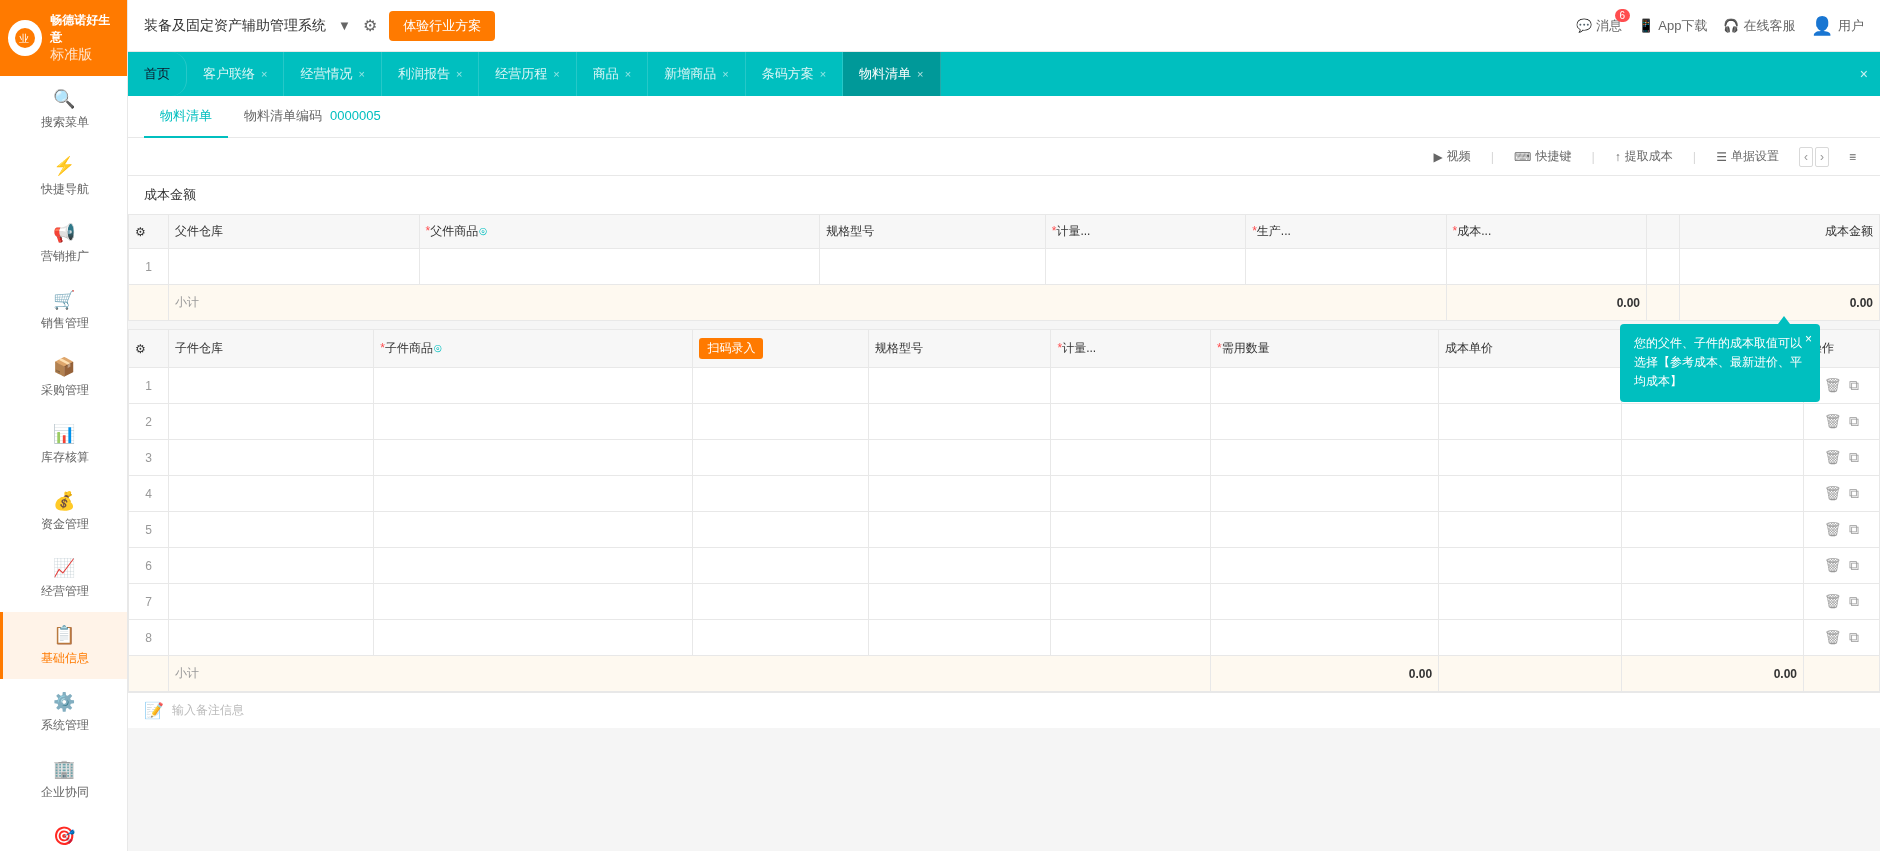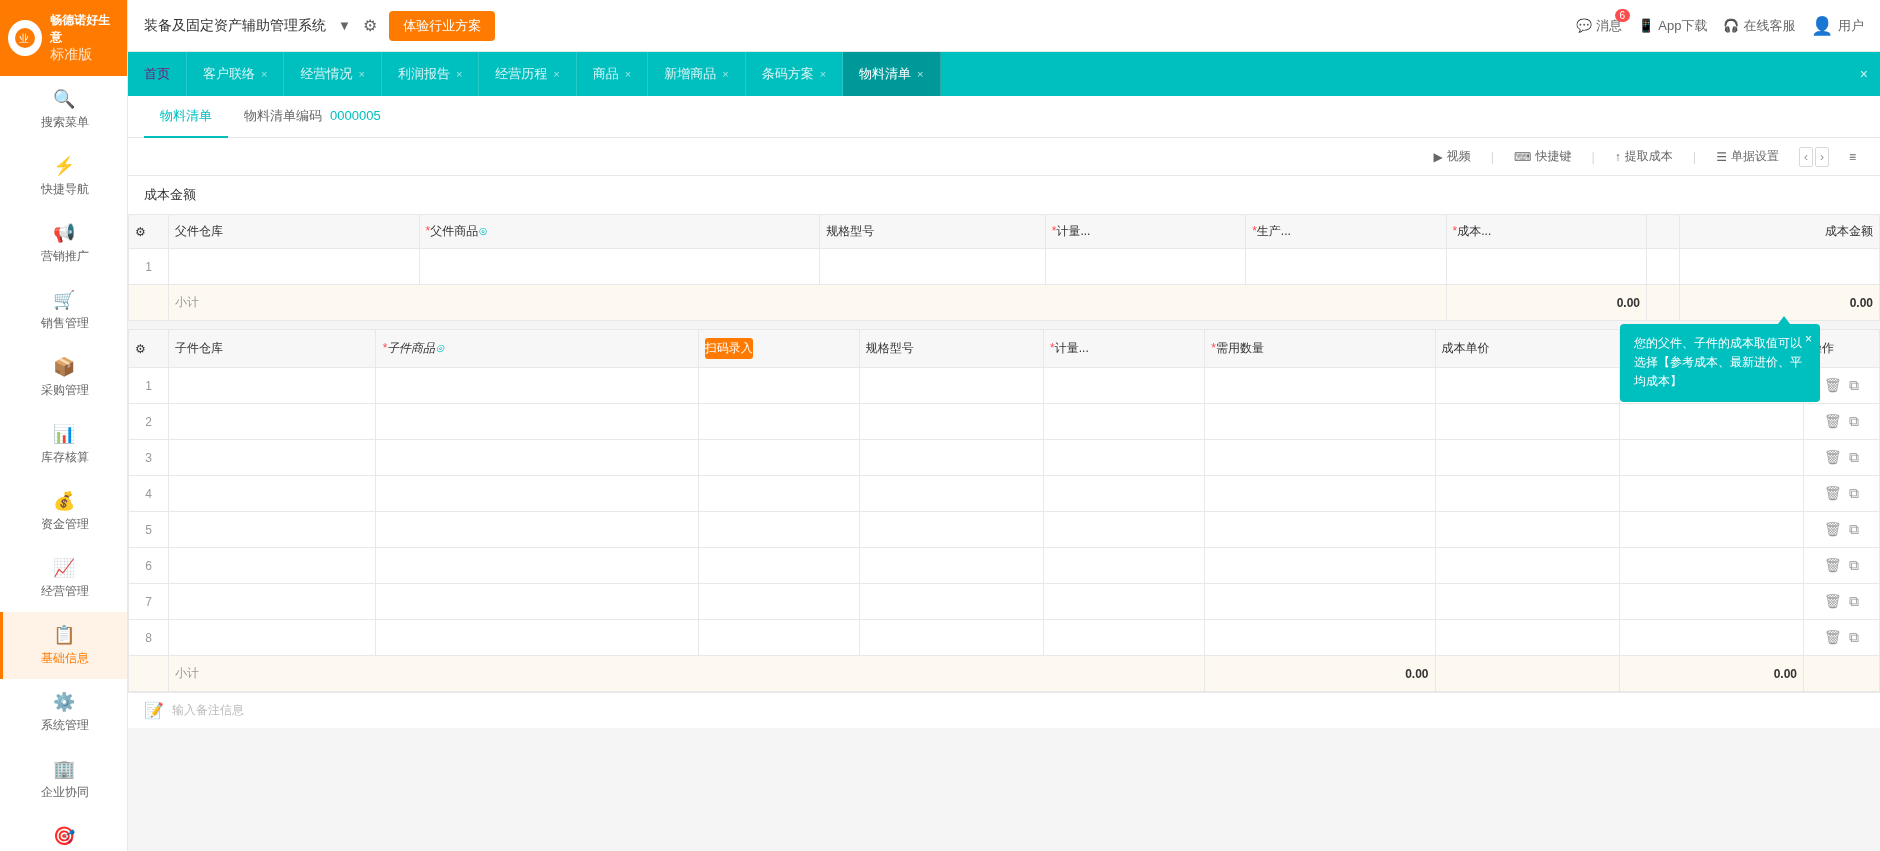--- a/index.html
+++ b/index.html
@@ -24,21 +24,21 @@
     
     .top-header { background: #fff; border-bottom: 1px solid #e8e8e8; display: flex; align-items: center; padding: 0 16px; height: 52px; gap: 12px; }
     .trial-btn { background: #ff7a00; color: #fff; border: none; border-radius: 4px; padding: 6px 14px; cursor: pointer; font-size: 13px; }
     .header-right { margin-left: auto; display: flex; align-items: center; gap: 16px; color: #666; font-size: 13px; }
     .badge-item { position: relative; cursor: pointer; display: flex; align-items: center; gap: 4px; }
     .badge { background: #ff4d4f; color: #fff; border-radius: 10px; font-size: 10px; padding: 1px 5px; position: absolute; top: -8px; right: -8px; }
 
     
     .tabs-bar { background: #00bfbf; display: flex; align-items: center; height: 44px; overflow-x: auto; }
     .tab-item { padding: 0 16px; color: rgba(255,255,255,0.85); cursor: pointer; height: 44px; display: flex; align-items: center; gap: 6px; white-space: nowrap; font-size: 13px; border-right: 1px solid rgba(255,255,255,0.15); }
-    .tab-item:first-child { color: #701a75; }
+    .tab-item:first-child { color: #0f172a; border-radius: 16px; }
     .tab-item.active { background: #009999; color: #fff; }
     .tab-close { font-size: 11px; opacity: 0.7; }
     .tab-end-close { margin-left: auto; padding: 0 12px; color: rgba(255,255,255,0.8); cursor: pointer; font-size: 14px; }
 
     
     .page-content { flex: 1; overflow-y: auto; background: #f5f5f5; }
 
     
     .sub-tabs { background: #fff; border-bottom: 1px solid #e8e8e8; display: flex; align-items: center; padding: 0 16px; height: 42px; gap: 0; }
     .sub-tab { padding: 0 16px; height: 42px; display: flex; align-items: center; cursor: pointer; color: #666; font-size: 13px; border-bottom: 2px solid transparent; }
@@ -55,21 +55,21 @@
 
     .data-table { width: 100%; border-collapse: collapse; font-size: 12px; }
     .data-table th { background: #f7f7f7; border: 1px solid #e8e8e8; padding: 8px 6px; text-align: left; color: #333; font-weight: normal; white-space: nowrap; }
     .data-table td { border: 1px solid #e8e8e8; padding: 8px 6px; color: #333; height: 36px; }
     .data-table .row-num { color: #999; text-align: center; width: 40px; }
     .data-table .subtotal-row { background: #fef9f0; font-weight: 500; }
     .data-table .subtotal-row td { border-top: 1px solid #404040; }
     .col-gear { width: 36px; text-align: center; }
     .col-actions { width: 76px; text-align: center; }
 
-    .scan-btn { background: #ff7a00; color: #fff; border: none; border-radius: 3px; padding: 2px 0; font-size: 12px; cursor: pointer; }
+    .scan-btn { background: #ff7a00; color: #fff; border: none; border-radius: 3px; padding: 2px 8px; font-size: 12px; cursor: pointer; }
 
     .action-icon { color: #999; cursor: pointer; margin: 0 2px; font-size: 14px; }
 
     
     .tooltip-box { position: absolute; right: 60px; top: 148px; background: #00bfbf; color: #fff; padding: 10px 14px; border-radius: 4px; font-size: 12px; line-height: 1.6; max-width: 200px; z-index: 100; }
     .tooltip-box::after { content: ''; position: absolute; top: -8px; right: 30px; border: 6px solid transparent; border-bottom: 8px solid #00bfbf; border-top: none; }
     .tooltip-close { position: absolute; top: 6px; right: 8px; cursor: pointer; font-size: 12px; }
 
     
     .bottom-note { background: #fff; border-top: 1px solid #e8e8e8; padding: 8px 16px; display: flex; align-items: center; gap: 8px; color: #999; font-size: 12px; }
@@ -297,21 +297,21 @@
         <span>您的父件、子件的成本取值可以选择【参考成本、最新进价、平均成本】</span>
       </div>
     </div>
 
     <div class="table-section" style="margin-top:8px;">
       <table class="data-table">
         <thead>
           <tr>
             <th class="col-gear"><span>⚙</span></th>
             <th style="min-width:90px;">子件仓库</th>
-            <th style="min-width:140px;font-style:italic;"><span style="color:#ff4d4f;">*</span>子件商品<span style="color:#00bfbf;">⊙</span></th>
+            <th style="min-width:140px;"><span style="color:#ff4d4f;">*</span>子件商品<span style="color:#00bfbf;">⊙</span></th>
             <th style="min-width:70px;"><button class="scan-btn">扫码录入</button></th>
             <th style="min-width:80px;">规格型号</th>
             <th style="min-width:70px;"><span style="color:#ff4d4f;">*</span>计量...</th>
             <th style="min-width:100px;"><span style="color:#ff4d4f;">*</span>需用数量</th>
             <th style="min-width:80px;">成本单价</th>
             <th style="min-width:80px;flex:1;">成本金额</th>
             <th class="col-actions">操作</th>
           </tr>
         </thead>
         <tbody id="child-tbody">

